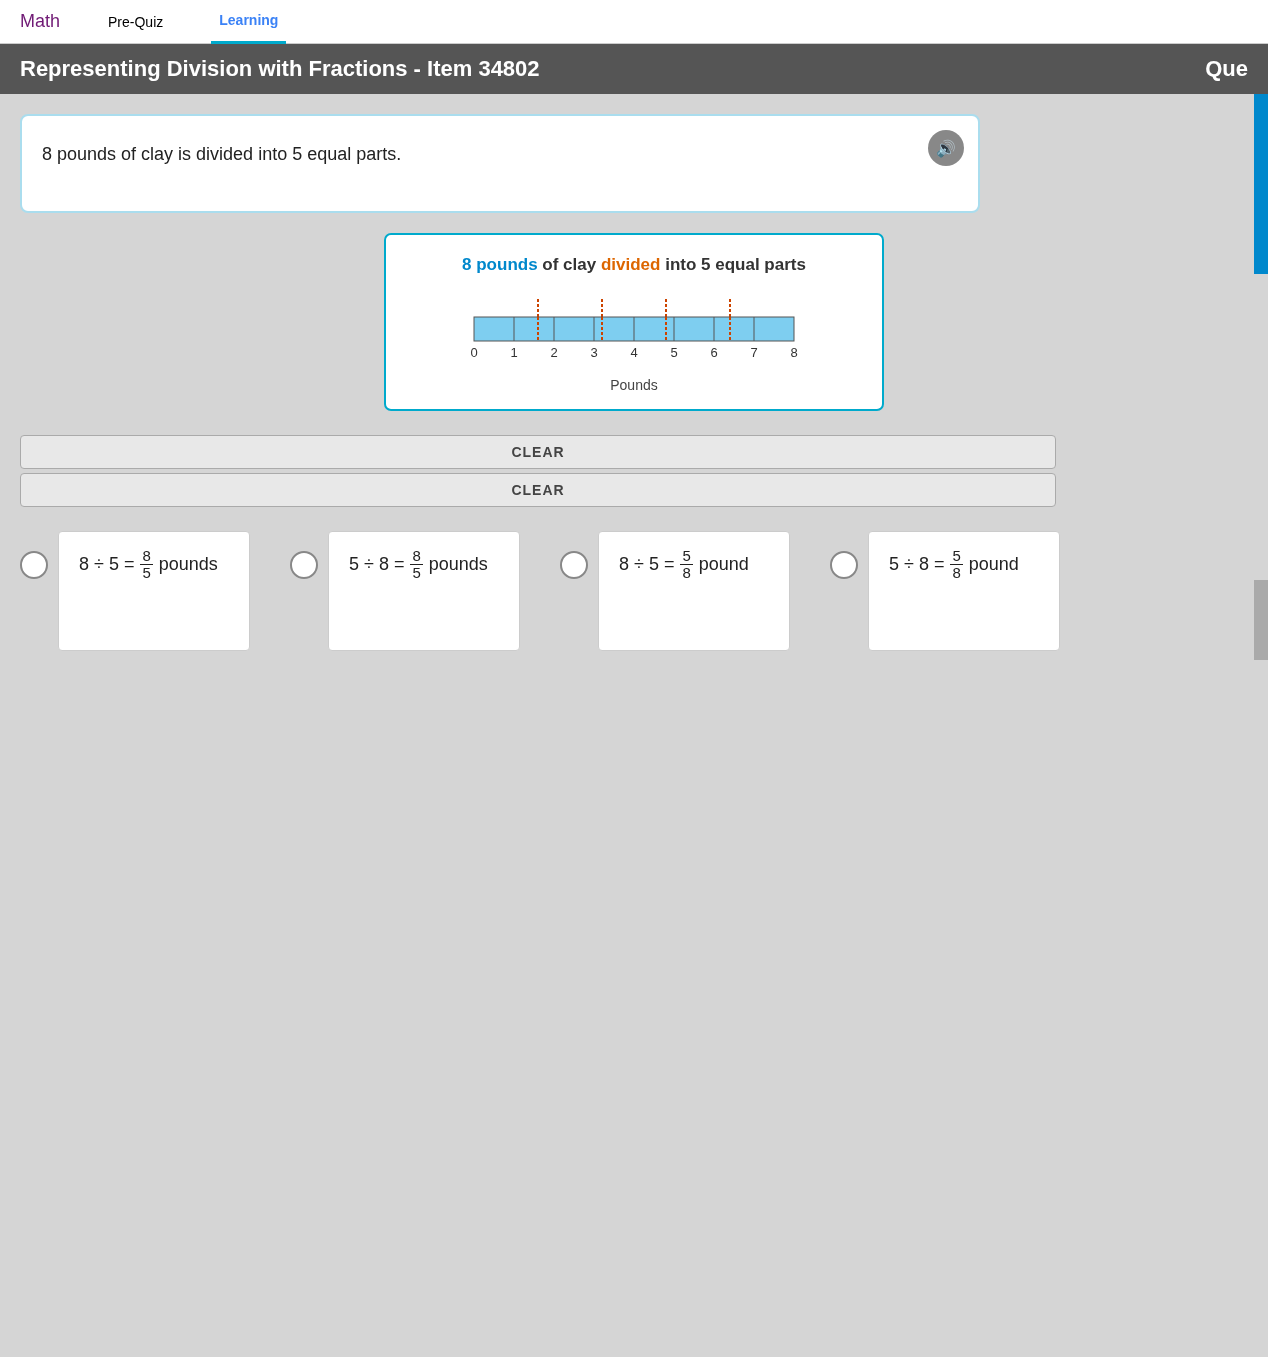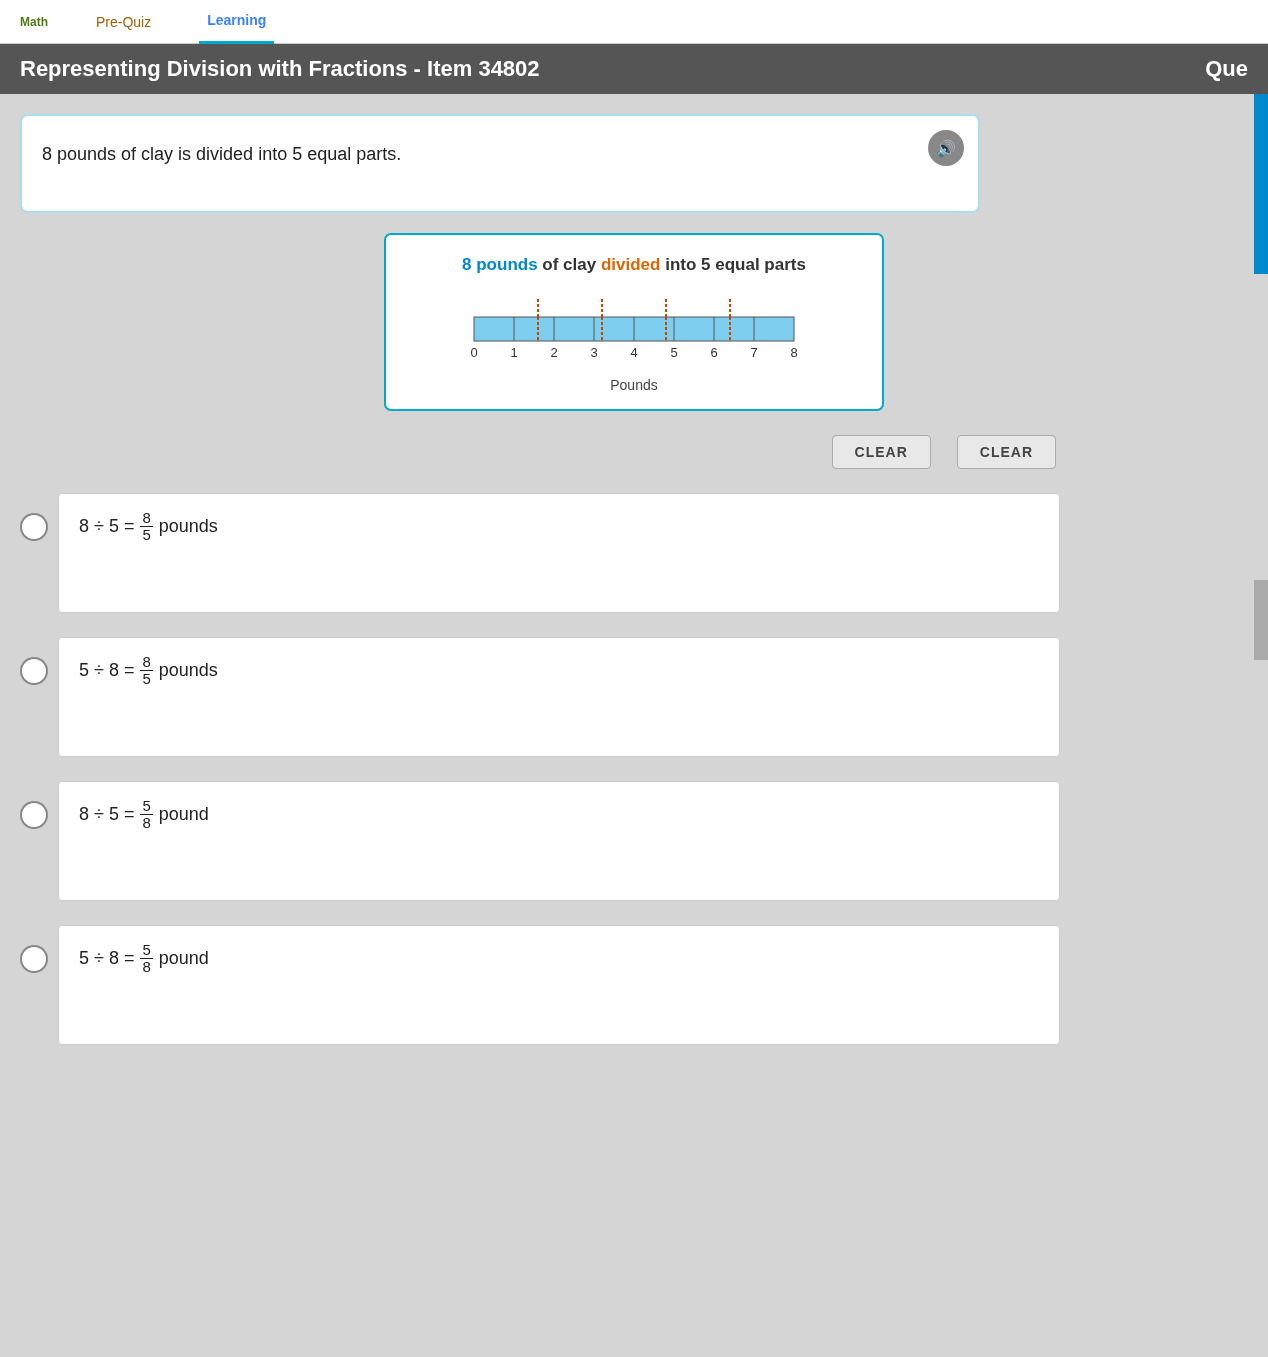--- a/index.html
+++ b/index.html
@@ -15,27 +15,27 @@
     .top-nav {
       background: #ffffff;
       height: 44px;
       display: flex;
       align-items: center;
       border-bottom: 1px solid #ccc;
       padding: 0 20px;
       gap: 40px;
     }
     .nav-math {
-      color: #4d7c0f;
-      font-weight: bold;
-      font-size: 12px;
+      color: #701a75;
+      font-weight: normal;
+      font-size: 18px;
     }
     .nav-tab {
       font-size: 14px;
-      color: #a16207;
+      color: #000000;
       cursor: pointer;
       padding: 0 8px;
       height: 44px;
       display: flex;
       align-items: center;
     }
     .nav-tab.active {
       color: #3b82f6;
       font-weight: bold;
       border-bottom: 3px solid #00aacc;
@@ -123,41 +123,42 @@
     .pounds-label {
       font-size: 14px;
       color: #444;
       margin-top: 4px;
     }
 
     
     .buttons-row {
       display: flex;
       justify-content: flex-end;
-      gap: 26px;
+      gap: 4px;
       margin-bottom: 24px;
       padding-right: 4px;
       max-width: 1040px;
+      flex-direction: column;
     }
     .btn-clear, .btn-check {
       padding: 8px 22px;
       font-size: 14px;
       font-weight: bold;
       border: 1px solid #aaa;
       border-radius: 4px;
       cursor: pointer;
       background: #e8e8e8;
       color: #444;
       letter-spacing: 1px;
     }
 
     
     .choices-grid {
       display: grid;
-      grid-template-columns: 1fr;
+      grid-template-columns: 1fr 1fr 1fr 1fr;
       gap: 24px 40px;
       max-width: 1040px;
     }
     .choice-wrapper {
       display: flex;
       align-items: flex-start;
       gap: 10px;
     }
     .radio-circle {
       width: 28px;

